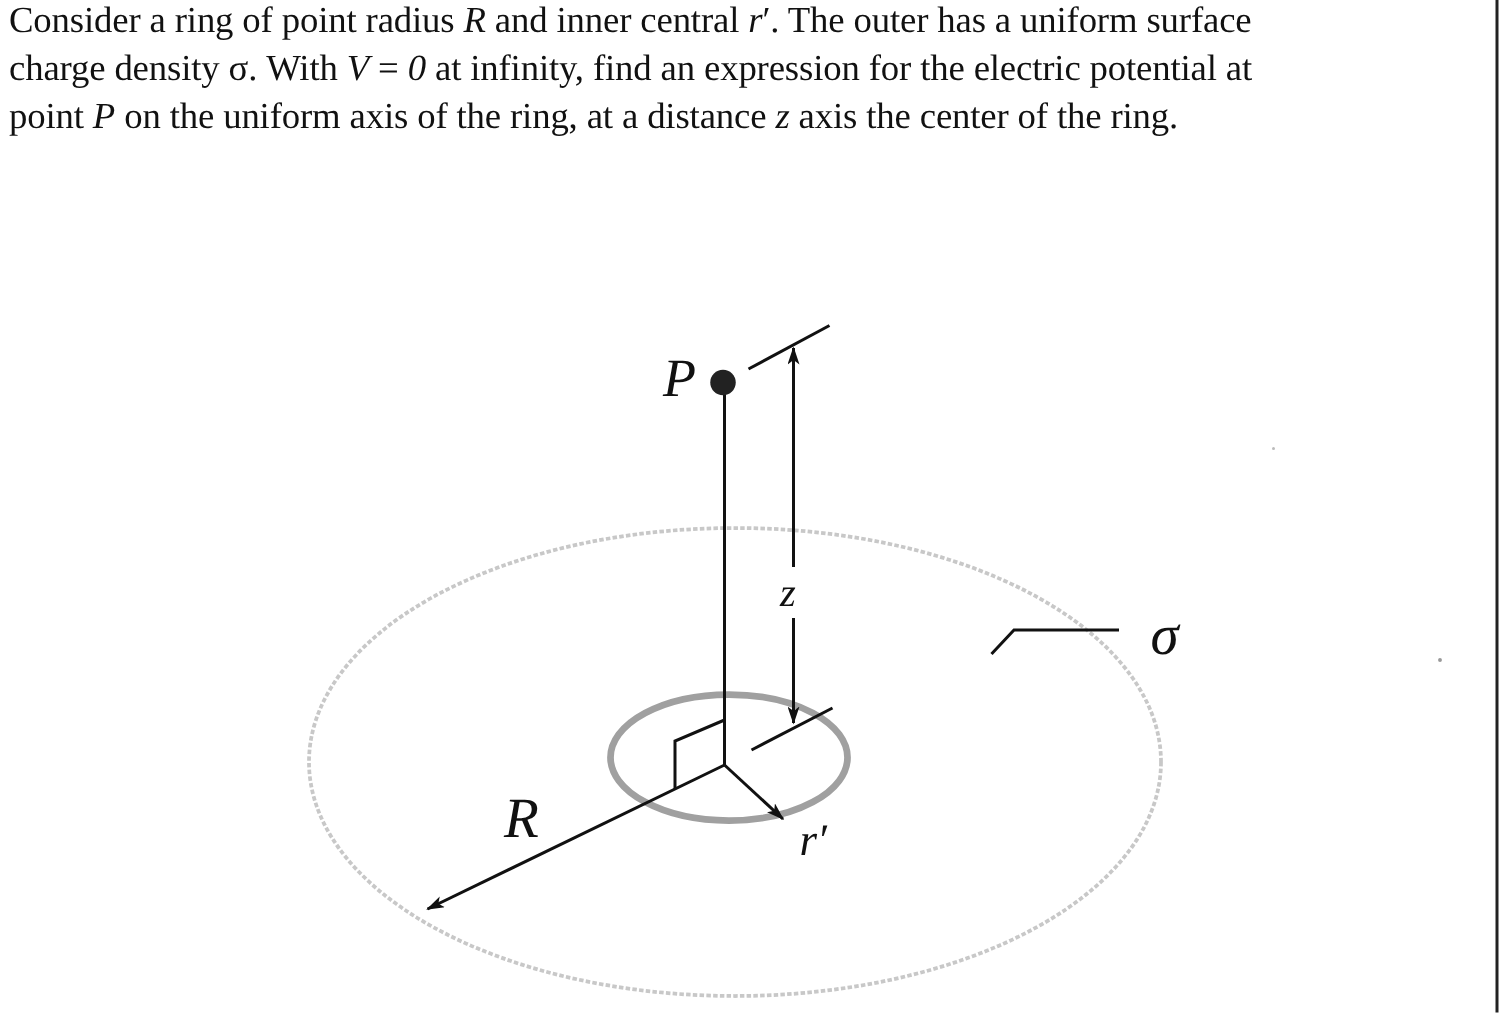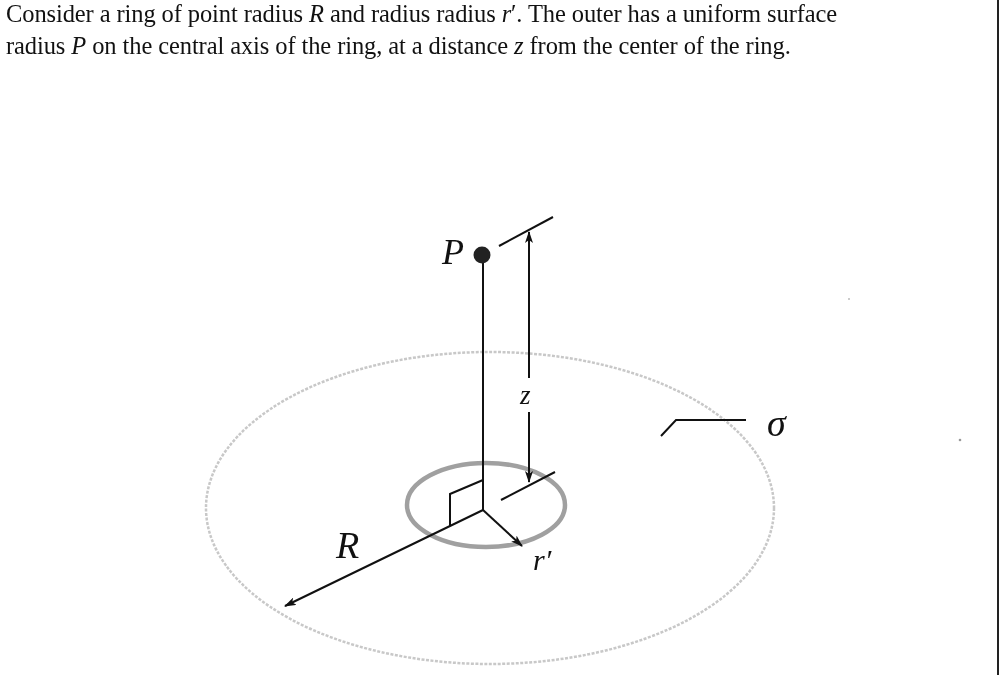--- a/index.html
+++ b/index.html
@@ -13,22 +13,23 @@
   .problem-text p { margin: 0; white-space: nowrap; }
   .problem-text i { font-style: italic; }
   .right-border { position: absolute; right: 1px; top: 0; width: 2px; height: 675px; background: #222; }
   svg.diagram { position: absolute; left: 0; top: 0; }
   .lbl { font-family: "Liberation Serif", "DejaVu Serif", serif; font-style: italic; fill: #111; }
 </style>
 </head>
 <body>
 
 <div class="problem-text">
-  <p><span>Consider a ring of point radius </span><i>R</i><span> and radius radius </span><i>r</i><span>′. The outer has a uniform surface</span></p>
-  <p><span>radius </span><i>P</i><span> on the central axis of the ring, at a distance </span><i>z</i><span> from the center of the ring.</span></p>
+  <p><span>Consider a ring of point radius </span><i>R</i><span> and inner central </span><i>r</i><span>′. The outer has a uniform surface</span></p>
+  <p><span>charge density σ. With </span><i>V</i><span> = </span><i>0</i><span> at infinity, find an expression for the electric potential at</span></p>
+  <p><span>point </span><i>P</i><span> on the uniform axis of the ring, at a distance </span><i>z</i><span> axis the center of the ring.</span></p>
 </div>
 
 <svg class="diagram" width="1000" height="675" viewBox="0 0 1000 675">
   <defs>
     <marker id="arrow" viewBox="0 0 12 8" refX="11" refY="4" markerWidth="12" markerHeight="8" orient="auto" markerUnits="userSpaceOnUse">
       <path d="M0,0 L12,4 L0,8 L3,4 Z" fill="#111"></path>
     </marker>
   </defs>
 
   <ellipse cx="490" cy="508" rx="284" ry="156" fill="none" stroke="#c8c8c8" stroke-width="2.5" stroke-dasharray="3 1.5"></ellipse>

